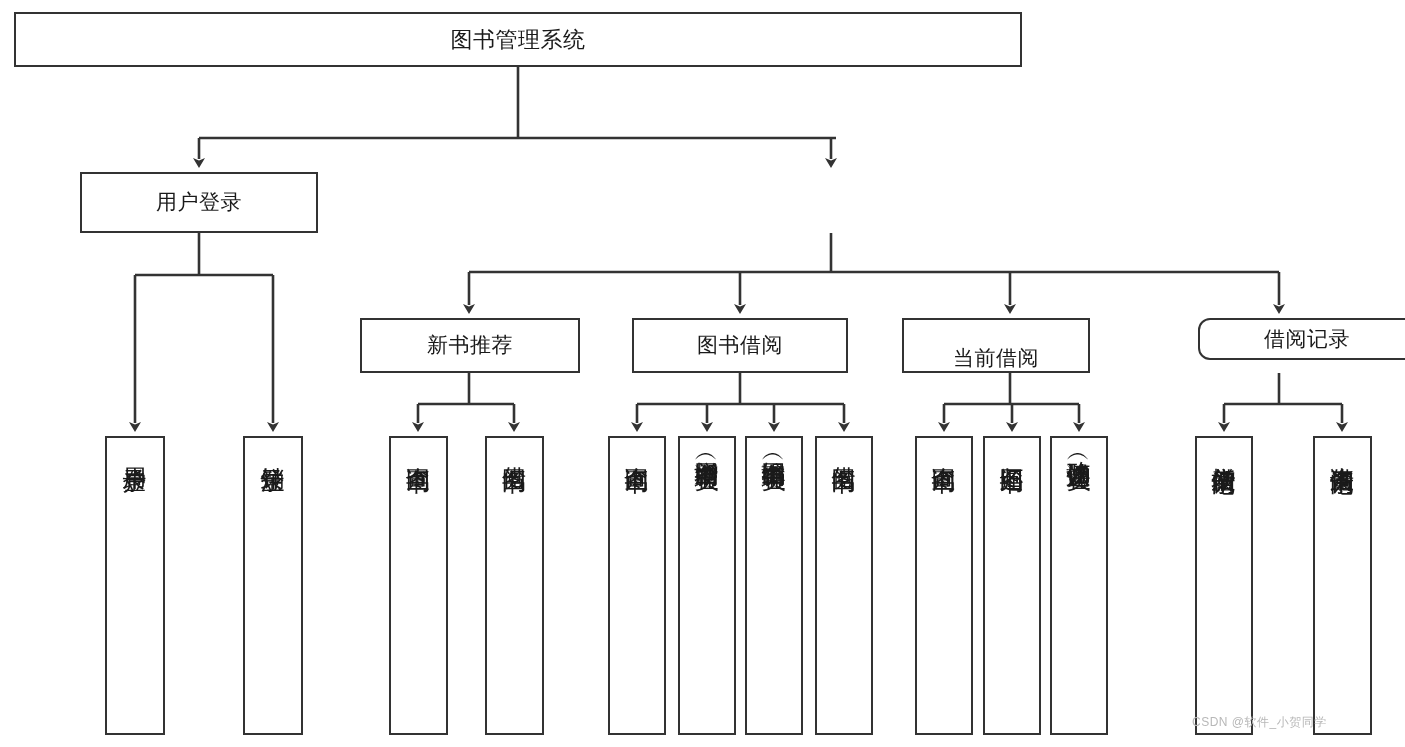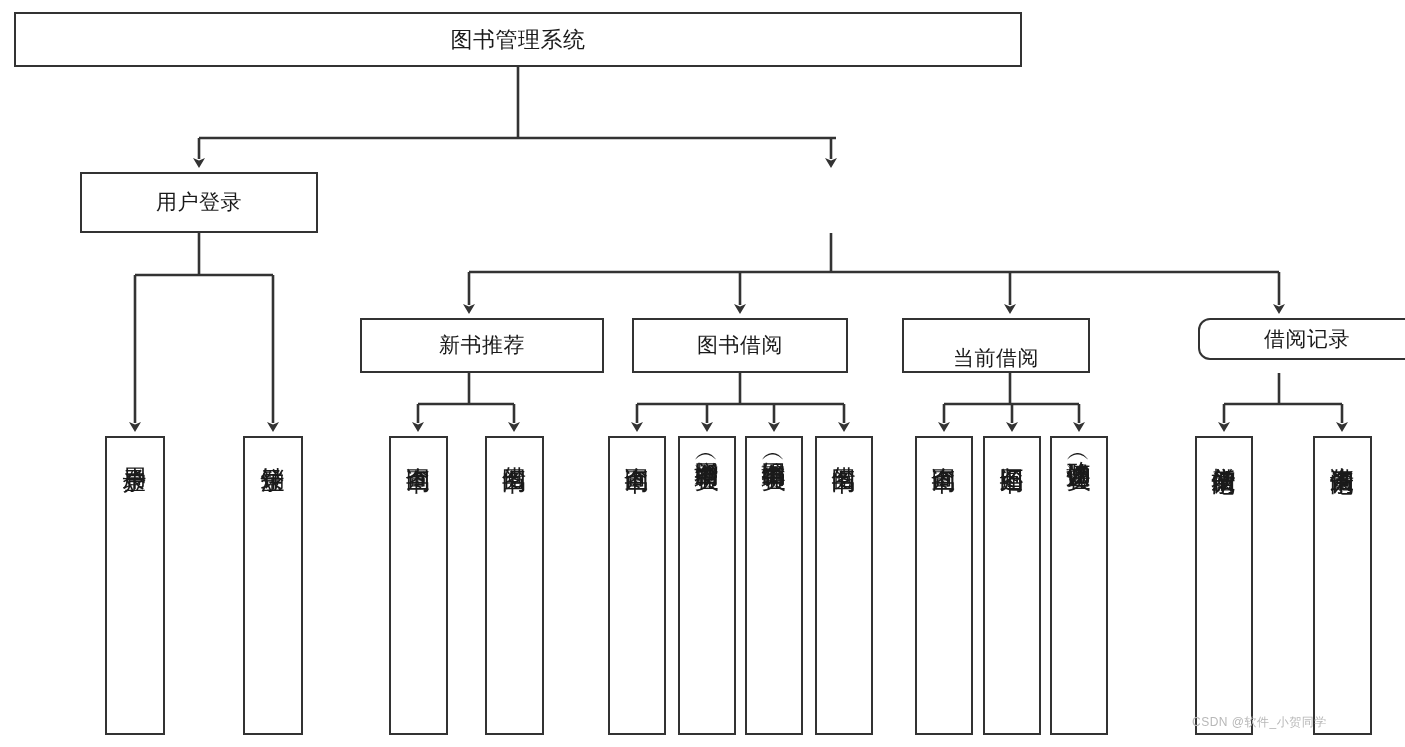--- a/index.html
+++ b/index.html
@@ -127,21 +127,21 @@
   </svg>
 
   <div class="node root horiz" style="left:14px; top:12px; width:1008px; height:55px;">
     <span class="lbl">图书管理系统</span>
   </div>
 
   <div class="node horiz" style="left:80px; top:172px; width:238px; height:61px;">
     <span class="lbl">用户登录</span>
   </div>
 
-  <div class="node horiz" style="left:360px; top:318px; width:244px; height:55px;">
+  <div class="node horiz" style="left:360px; top:318px; width:220px; height:55px;">
     <span class="lbl">新书推荐</span>
   </div>
   <div class="node horiz" style="left:632px; top:318px; width:216px; height:55px;">
     <span class="lbl">图书借阅</span>
   </div>
   <div class="node horiz" style="left:902px; top:318px; width:188px; height:55px;align-items:flex-end;">
     <span class="lbl">当前借阅</span>
   </div>
   <div class="node horiz" style="left:1198px; top:318px; width:218px; height:42px;border-radius:12px;">
     <span class="lbl">借阅记录</span>

